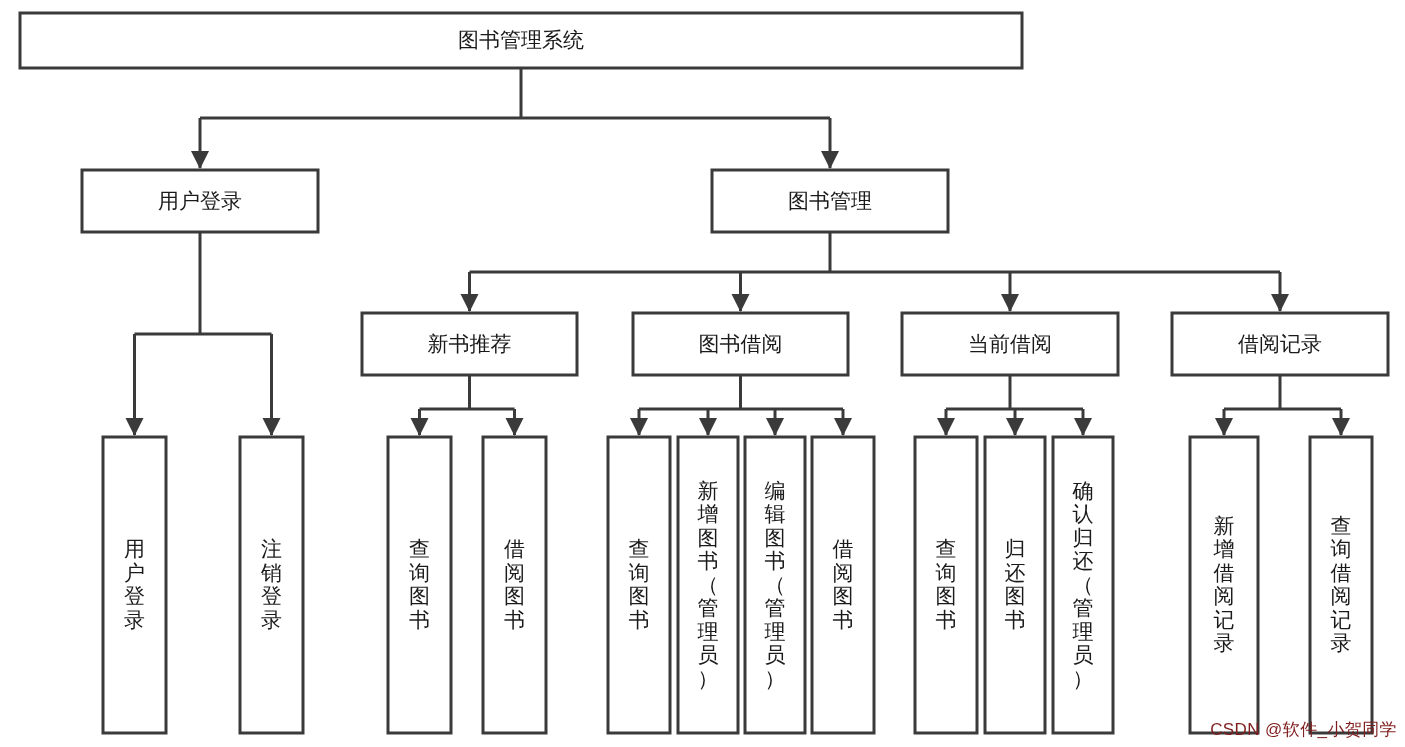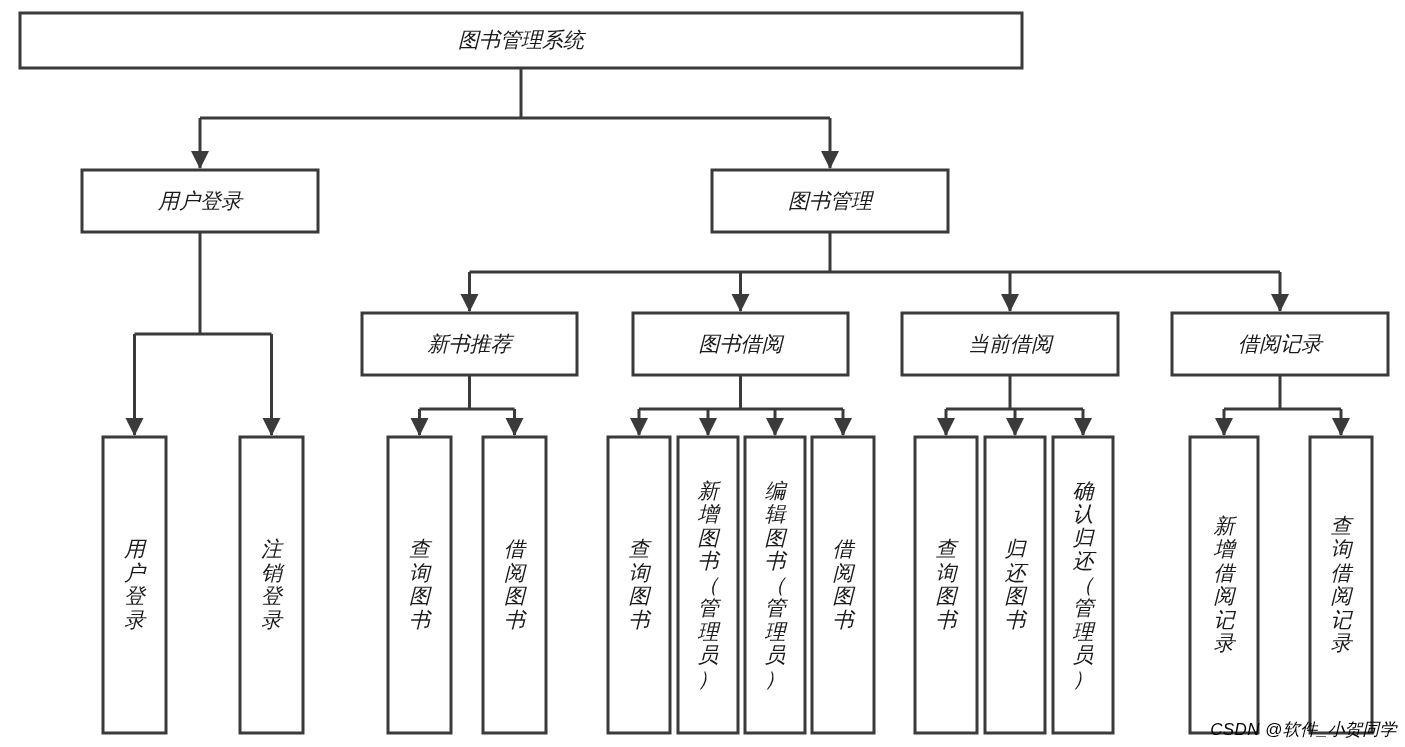--- a/index.html
+++ b/index.html
@@ -11,21 +11,20 @@
     width: 1405px;
     height: 747px;
     font-family: "Liberation Sans", "DejaVu Sans", sans-serif;
     overflow: hidden;
     position: relative;
   }
   #diagram-root {
     position: relative;
     width: 1405px;
     height: 747px;
-    font-style: italic;
   }
   svg.diagram-canvas {
     position: absolute;
     left: 0;
     top: 0;
     width: 1405px;
     height: 747px;
   }
   .node-box {
     fill: #ffffff;
@@ -54,21 +53,21 @@
     font-size: 21px;
     fill: #1a1a1a;
     text-anchor: middle;
   }
   .watermark {
     position: absolute;
     right: 8px;
     bottom: 6px;
     font-family: "Liberation Sans", "DejaVu Sans", sans-serif;
     font-size: 17px;
-    color: #000000;
+    color: #7f1d1d;
     white-space: nowrap;
     letter-spacing: 0.4px;
   }
 </style>
 </head>
 <body>
 
 <div id="diagram-root">
   <svg class="diagram-canvas" viewBox="0 0 1405 747">
     <g id="connector-layer">

